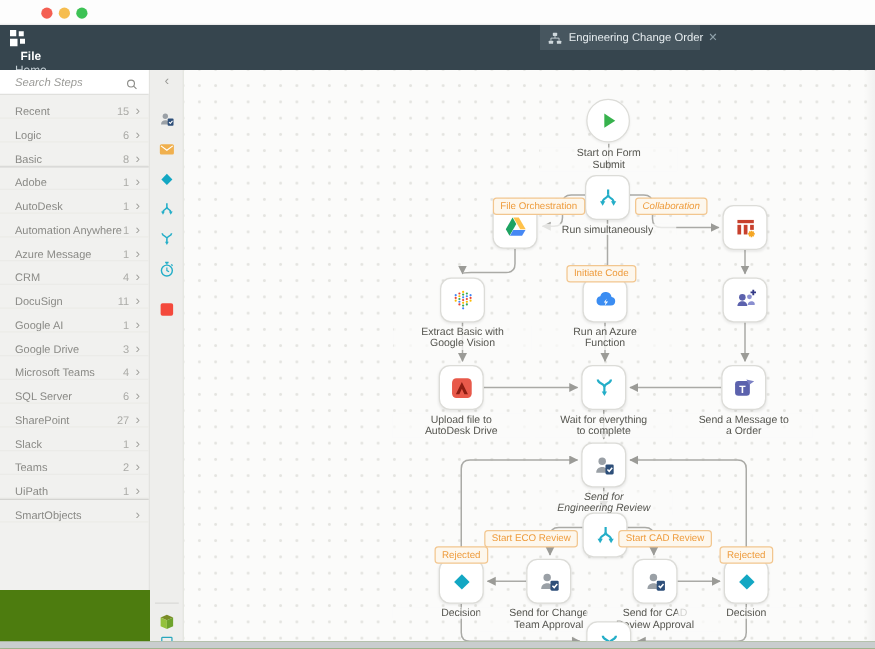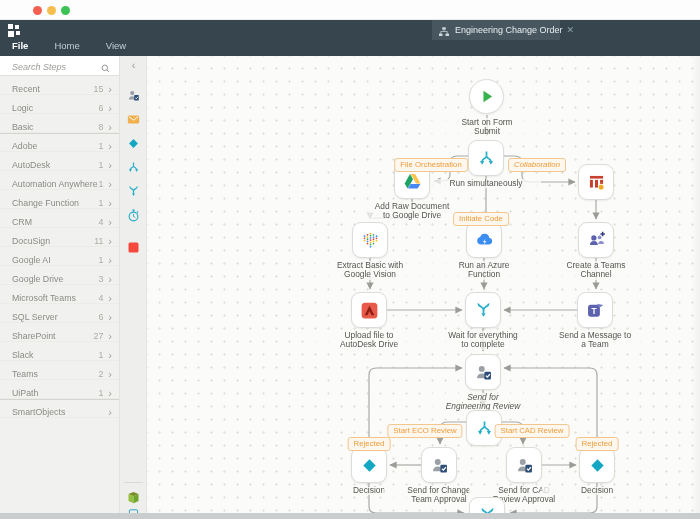--- a/index.html
+++ b/index.html
@@ -11,26 +11,26 @@
   .tl{position:absolute;top:6px;width:9px;height:9px;border-radius:50%;}
 
   
   .header{position:absolute;left:0;top:20px;width:700px;height:36px;background:#36454e;}
   .logo{position:absolute;left:8px;top:4px;width:13px;height:13px;}
   .logo i{position:absolute;background:#fff;}
   .tab{position:absolute;left:432px;top:0;width:128px;height:20px;background:#47565f;display:flex;align-items:center;padding:0 6px;cursor:default;}
   .tab-ic{width:12px;height:12px;margin-right:5px;flex:0 0 auto;}
   .tab-title{font-size:9px;color:#e7edf0;white-space:nowrap;flex:1;}
   .tab-close{font-size:9px;color:#8fa1aa;margin-left:4px;cursor:pointer;}
-  .menubar{position:absolute;left:0;bottom:0;height:16px;display:flex;align-items:flex-start;padding-left:12px;}
+  .menubar{position:absolute;left:0;bottom:0;height:16px;display:flex;align-items:center;padding-left:12px;flex-direction:column;}
   .menu-item{font-size:9.5px;color:#c3ced4;margin-right:26px;cursor:pointer;}
   .menu-item.active{color:#ffffff;font-weight:bold;}
 
   
-  .sidebar{position:absolute;left:0;top:56px;width:120px;height:464px;background:#f1f1ef;border-right:1px solid #e3e3e0;}
+  .sidebar{position:absolute;left:0;top:56px;width:120px;height:416px;background:#f1f1ef;border-right:1px solid #e3e3e0;}
   .search{position:relative;height:20px;background:#ffffff;border-bottom:1px solid #e0e0dd;}
   .search input{width:100%;height:100%;border:0;outline:none;background:transparent;font-size:9px;font-style:italic;color:#777;padding:0 22px 0 12px;}
   .search input::placeholder{color:#9b9b98;font-style:italic;}
   .mag{position:absolute;right:8px;top:4px;width:11px;height:11px;}
   .side-row{height:19px;display:flex;align-items:flex-end;padding:0 7px 0 12px;border-bottom:1px solid #ebebe8;cursor:pointer;}
   .side-row.sep{border-top:1px solid #d4d4d1;}
   .side-label{flex:1;font-size:8.8px;color:#8a8a86;white-space:nowrap;overflow:hidden;}
   .side-count{font-size:8.8px;color:#ababa7;margin-right:5px;}
   .side-chev{font-size:11px;color:#a3a39f;line-height:10px;}
 
@@ -129,21 +129,21 @@
           <span class="side-label">AutoDesk</span>
           <span class="side-count">1</span>
           <span class="side-chev">›</span>
         </div>
         <div class="side-row">
           <span class="side-label">Automation Anywhere</span>
           <span class="side-count">1</span>
           <span class="side-chev">›</span>
         </div>
         <div class="side-row">
-          <span class="side-label">Change Function</span>
+          <span class="side-label">Azure Message</span>
           <span class="side-count">1</span>
           <span class="side-chev">›</span>
         </div>
         <div class="side-row">
           <span class="side-label">CRM</span>
           <span class="side-count">4</span>
           <span class="side-chev">›</span>
         </div>
         <div class="side-row">
           <span class="side-label">DocuSign</span>
@@ -308,24 +308,20 @@
       <div class="nlabel" style="left: 339px; top: 123px;">
         <div>Run simultaneously</div>
       </div>
       <div class="node" style="left: 265px; top: 125px;">
         <svg viewBox="0 0 24 24">
           <polygon points="9.2,3.5 3,14.2 6.4,20 12.6,9.3" fill="#1ea362"></polygon>
           <polygon points="9.9,3.5 14.9,3.5 21.2,14.2 16.2,14.2" fill="#ffc24b"></polygon>
           <polygon points="6.8,20 9.8,14.8 21,14.8 17.9,20" fill="#4688f4"></polygon>
         </svg>
       </div>
-      <div class="nlabel" style="left: 265px; top: 146px;">
-        <div>Add Raw Document</div>
-        <div>to Google Drive</div>
-      </div>
       <div class="node" style="left: 449px; top: 126px;">
         <svg viewBox="0 0 24 24">
           <rect x="4.5" y="4.5" width="15" height="3" fill="#c7402d"></rect>
           <rect x="4.5" y="9" width="3.4" height="8.8" fill="#c7402d"></rect>
           <rect x="10.3" y="9" width="3.4" height="8.8" fill="#c7402d"></rect>
           <rect x="16.1" y="9" width="3.4" height="4.6" fill="#c7402d"></rect>
           <g stroke="#f5a623" stroke-width="1.5">
             <path d="M17.3 14.3v6M14.3 17.3h6M15.2 15.2l4.2 4.2M19.4 15.2l-4.2 4.2"></path>
           </g>
         </svg>
@@ -373,24 +369,20 @@
       </div>
       <div class="node" style="left: 449px; top: 184px;">
         <svg viewBox="0 0 24 24">
           <circle cx="9" cy="9" r="3" fill="#5c62ad"></circle>
           <path d="M4.5 17c0-2.8 2-4.5 4.5-4.5s4.5 1.7 4.5 4.5z" fill="#5c62ad"></path>
           <circle cx="15.5" cy="8.5" r="2.2" fill="#8a8fd0"></circle>
           <path d="M13.8 16c.3-2.2 1.7-3.4 3.5-3.4 1.3 0 2.4.6 3 1.7V16z" fill="#8a8fd0"></path>
           <path d="M16.5 4.5h5M19 2v5" stroke="#343a86" stroke-width="1.7"></path>
         </svg>
       </div>
-      <div class="nlabel" style="left: 449px; top: 205px;">
-        <div>Create a Teams</div>
-        <div>Channel</div>
-      </div>
       <div class="node" style="left: 222px; top: 254px;">
         <svg viewBox="0 0 24 24">
           <rect x="3" y="3" width="18" height="18" rx="4" fill="#e8594a"></rect>
           <path d="M6.5 17.5L12 6.5l5.5 11h-3.2L12 12.6l-2.3 4.9z" fill="#8c1d12"></path>
         </svg>
       </div>
       <div class="nlabel" style="left: 222px; top: 275px;">
         <div>Upload file to</div>
         <div>AutoDesk Drive</div>
       </div>
@@ -410,21 +402,21 @@
       </div>
       <div class="node" style="left: 448px; top: 254px;">
         <svg viewBox="0 0 24 24">
           <rect x="3.5" y="5.5" width="13.5" height="13.5" rx="3" fill="#5c62ad"></rect>
           <text x="10.2" y="16" font-size="9.5" fill="#ffffff" text-anchor="middle" font-weight="bold" font-family="sans-serif">T</text>
           <path d="M13.8 4.2l7.2 1.4-4.8 3.6-.8-2.2z" fill="#7b80c4"></path>
         </svg>
       </div>
       <div class="nlabel" style="left: 448px; top: 275px;">
         <div>Send a Message to</div>
-        <div>a Team</div>
+        <div>a Order</div>
       </div>
       <div class="node" style="left: 336px; top: 316px;">
         <svg viewBox="0 0 24 24">
           <circle cx="10" cy="8" r="3.4" fill="#9aa0a6"></circle>
           <path d="M4.5 18.5c0-3.4 2.5-5.3 5.5-5.3 1.7 0 3.1.6 4.1 1.5v3.8z" fill="#9aa0a6"></path>
           <rect x="13" y="11" width="7.5" height="9" rx="1.2" fill="#2e4f79"></rect>
           <path d="M14.8 15.6l1.6 1.6 2.8-3.2" stroke="#ffffff" stroke-width="1.4" fill="none"></path>
         </svg>
       </div>
       <div class="nlabel" style="left: 336px; top: 337px; font-style: italic;">

